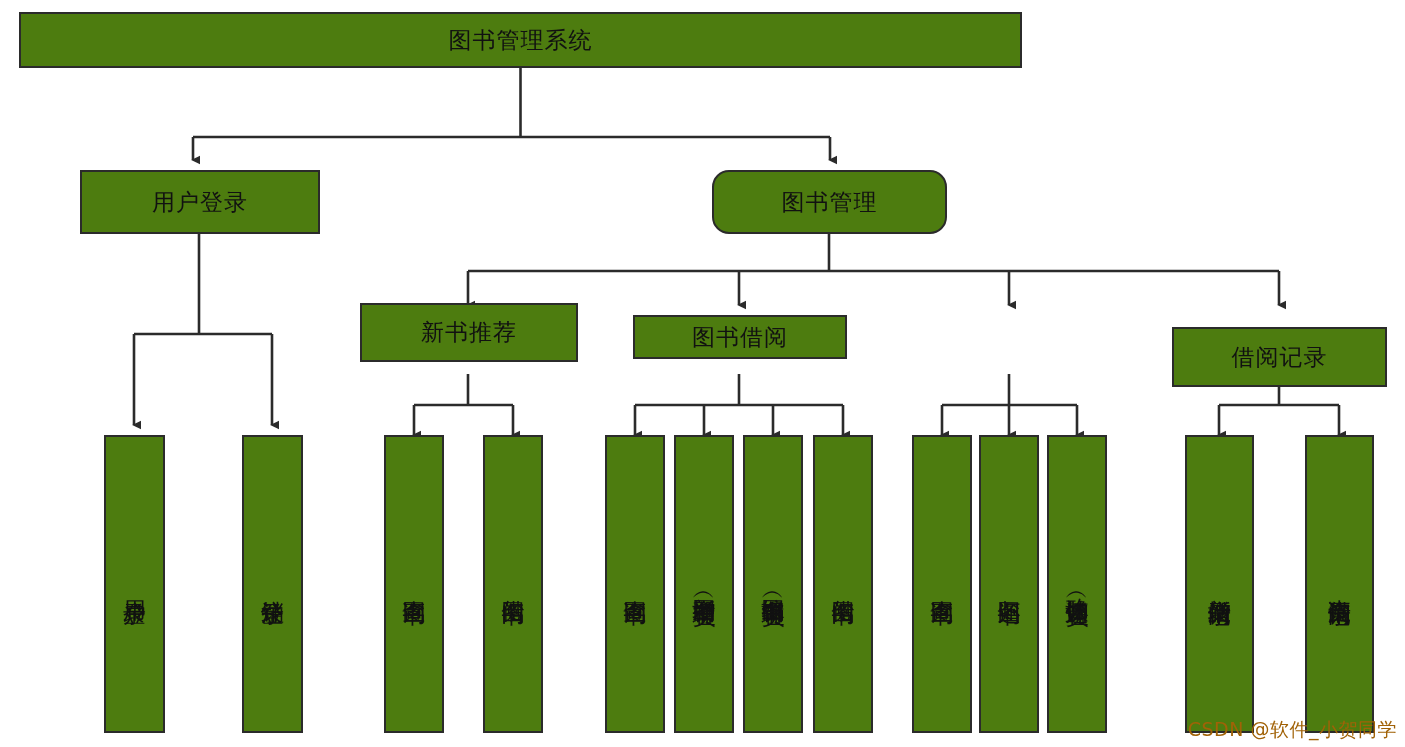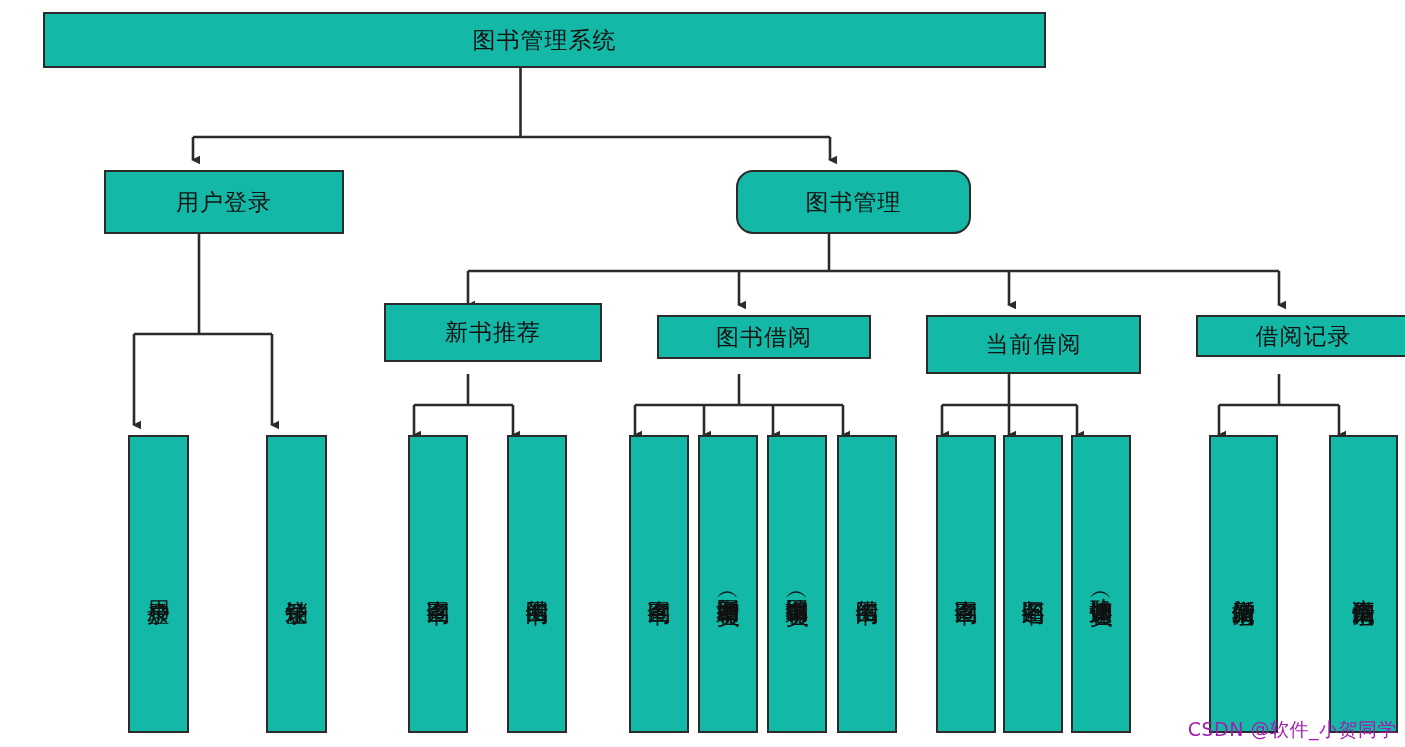--- a/index.html
+++ b/index.html
@@ -14,26 +14,25 @@
     position: relative;
     width: 1405px;
     height: 747px;
     background: #ffffff;
     overflow: hidden;
   }
   .node {
     position: absolute;
     box-sizing: border-box;
     border: 2.5px solid #2b2b2b;
-    background: #14b8a6;
+    background: #4d7c0f;
     display: flex;
     align-items: center;
     justify-content: center;
     color: #111111;
-    margin-left: 24px;
   }
   .node.h {
     font-size: 23px;
     letter-spacing: 1px;
   }
   .node.v {
     writing-mode: vertical-rl;
     text-orientation: upright;
     font-size: 23px;
     line-height: 1.18;
@@ -52,21 +51,21 @@
     top: 0;
     width: 1405px;
     height: 747px;
     pointer-events: none;
   }
   .watermark {
     position: absolute;
     right: 8px;
     bottom: 4px;
     font-size: 19px;
-    color: #a21caf;
+    color: #a16207;
     letter-spacing: 0.5px;
     white-space: nowrap;
   }
 </style>
 </head>
 <body>
 
 <div id="canvas">
 
   <svg id="edges" viewBox="0 0 1405 747">
@@ -129,24 +128,21 @@
   <div class="node h" style="left:712px; top:170px; width:235px; height:64px;border-radius:17px;">
     <span>图书管理</span>
   </div>
 
   <div class="node h" style="left:360px; top:303px; width:218px; height:59px;">
     <span>新书推荐</span>
   </div>
   <div class="node h" style="left:633px; top:315px; width:214px; height:44px;">
     <span>图书借阅</span>
   </div>
-  <div class="node h" style="left:902px; top:315px; width:215px; height:59px;">
-    <span>当前借阅</span>
-  </div>
-  <div class="node h" style="left:1172px; top:315px; width:215px; height:42px;">
+  <div class="node h" style="left:1172px; top:327px; width:215px; height:60px;">
     <span>借阅记录</span>
   </div>
 
   <div class="node v" style="left:104px; top:435px; width:61px; height:298px;">
     <span class="vlabel">用户登录</span>
   </div>
   <div class="node v" style="left:242px; top:435px; width:61px; height:298px;">
     <span class="vlabel">注销登录</span>
   </div>
 

